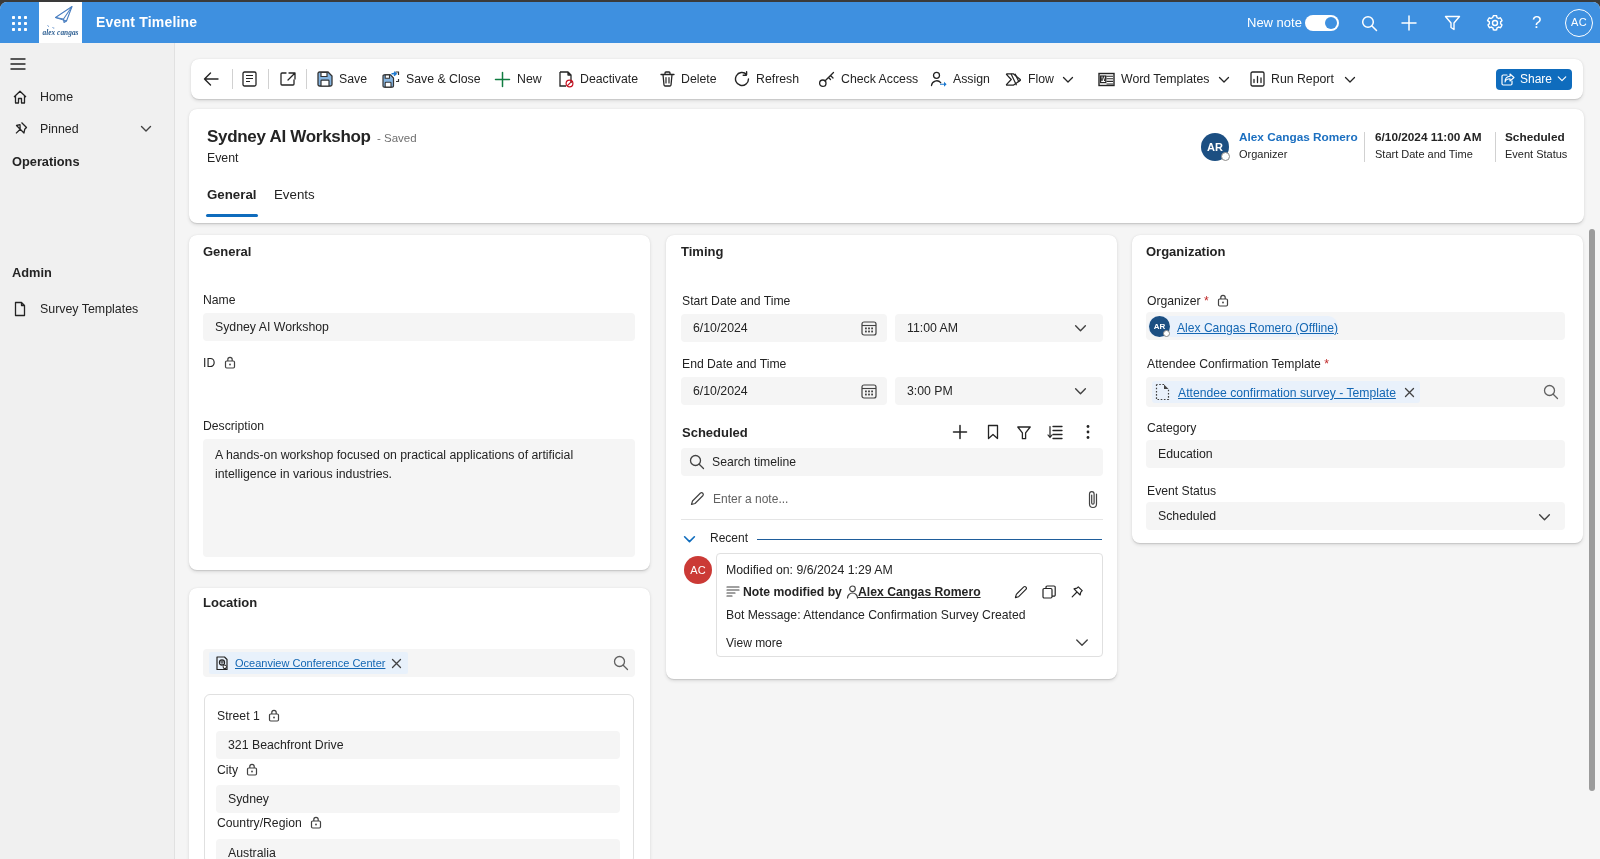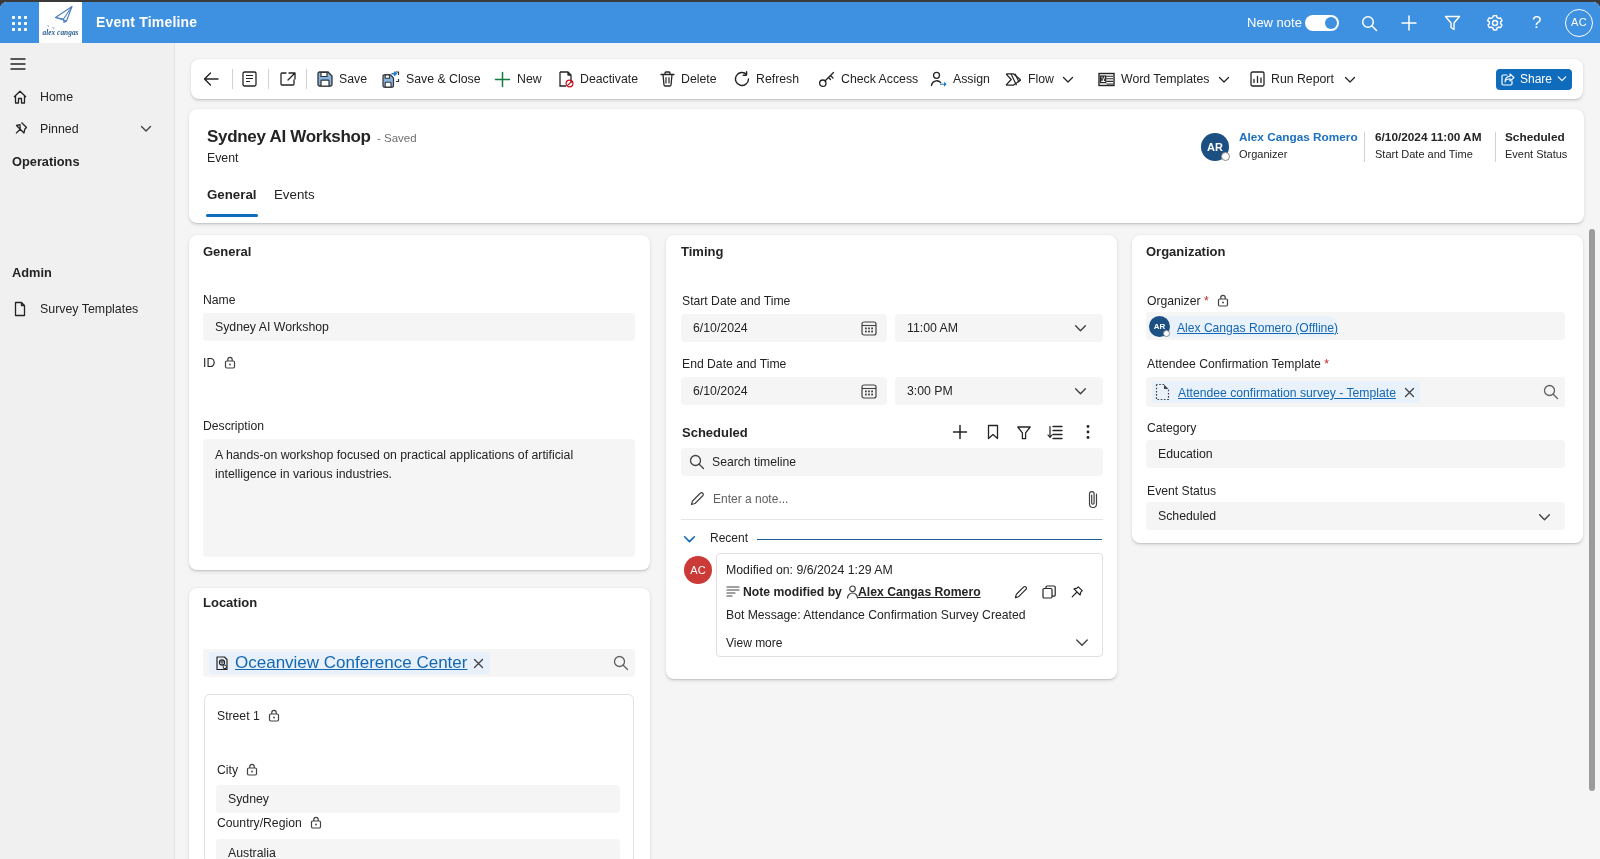--- a/index.html
+++ b/index.html
@@ -304,37 +304,38 @@
   <div class="finput" style="left:203px;top:647px;width:432px;"></div>
   <div class="abs" style="left:209px;top:650px;">
     <span class="linkpill">
         <svg width="14" height="15" viewBox="0 0 14 15">
           <path d="M2 1 H9.5 L12 3.5 V13.5 H2 Z" fill="none" stroke="#242424" stroke-width="1.2" stroke-linejoin="round"></path>
           <circle cx="7" cy="6.5" r="2.6" fill="none" stroke="#242424" stroke-width="1.1"></circle>
           <path d="M4.6 6 h4.8 M7 4 v5" stroke="#242424" stroke-width="0.8"></path>
           <circle cx="9.8" cy="10.8" r="1.7" fill="#fff" stroke="#242424" stroke-width="1"></circle>
           <path d="M7.7 14 a2.2 2.2 0 0 1 4.2 0" fill="none" stroke="#242424" stroke-width="1"></path>
         </svg>
-        <span class="bluelink" style="font-size:17px;">Oceanview Conference Center</span>
+        <span class="bluelink" style="font-size:11px;">Oceanview Conference Center</span>
         <svg width="11" height="11" viewBox="0 0 11 11">
           <path d="M1.5 1.5 L9.5 9.5 M9.5 1.5 L1.5 9.5" stroke="#424242" stroke-width="1.3" stroke-linecap="round"></path>
         </svg>
       </span>
   </div>
   <svg class="abs" style="left:613px;top:653px" width="16" height="16" viewBox="0 0 16 16">
       <circle cx="6.5" cy="6.5" r="5" fill="none" stroke="#616161" stroke-width="1.3"></circle>
       <line x1="10.2" y1="10.2" x2="14.5" y2="14.5" stroke="#616161" stroke-width="1.3" stroke-linecap="round"></line>
     </svg>
 
   <div class="abs" style="left:204px;top:692px;width:430px;height:170px;border:1px solid #e0e0e0;border-radius:6px;background:#fff;"></div>
   <div class="flabel" style="left:217px;top:707px;">Street 1 <svg class="lockic" width="12" height="13" viewBox="0 0 12 13">
         <rect x="1.5" y="5" width="9" height="7" rx="1.2" fill="none" stroke="#424242" stroke-width="1.2"></rect>
         <path d="M3.8 5 V3.5 a2.2 2.2 0 0 1 4.4 0 V5" fill="none" stroke="#424242" stroke-width="1.2"></path>
         <circle cx="6" cy="8.5" r="0.9" fill="#424242"></circle>
       </svg></div>
+  <div class="finput" style="left:216px;top:729px;width:404px;">321 Beachfront Drive</div>
   <div class="flabel" style="left:217px;top:761px;">City <svg class="lockic" width="12" height="13" viewBox="0 0 12 13">
         <rect x="1.5" y="5" width="9" height="7" rx="1.2" fill="none" stroke="#424242" stroke-width="1.2"></rect>
         <path d="M3.8 5 V3.5 a2.2 2.2 0 0 1 4.4 0 V5" fill="none" stroke="#424242" stroke-width="1.2"></path>
         <circle cx="6" cy="8.5" r="0.9" fill="#424242"></circle>
       </svg></div>
   <div class="finput" style="left:216px;top:783px;width:404px;">Sydney</div>
   <div class="flabel" style="left:217px;top:814px;">Country/Region <svg class="lockic" width="12" height="13" viewBox="0 0 12 13">
         <rect x="1.5" y="5" width="9" height="7" rx="1.2" fill="none" stroke="#424242" stroke-width="1.2"></rect>
         <path d="M3.8 5 V3.5 a2.2 2.2 0 0 1 4.4 0 V5" fill="none" stroke="#424242" stroke-width="1.2"></path>
         <circle cx="6" cy="8.5" r="0.9" fill="#424242"></circle>

